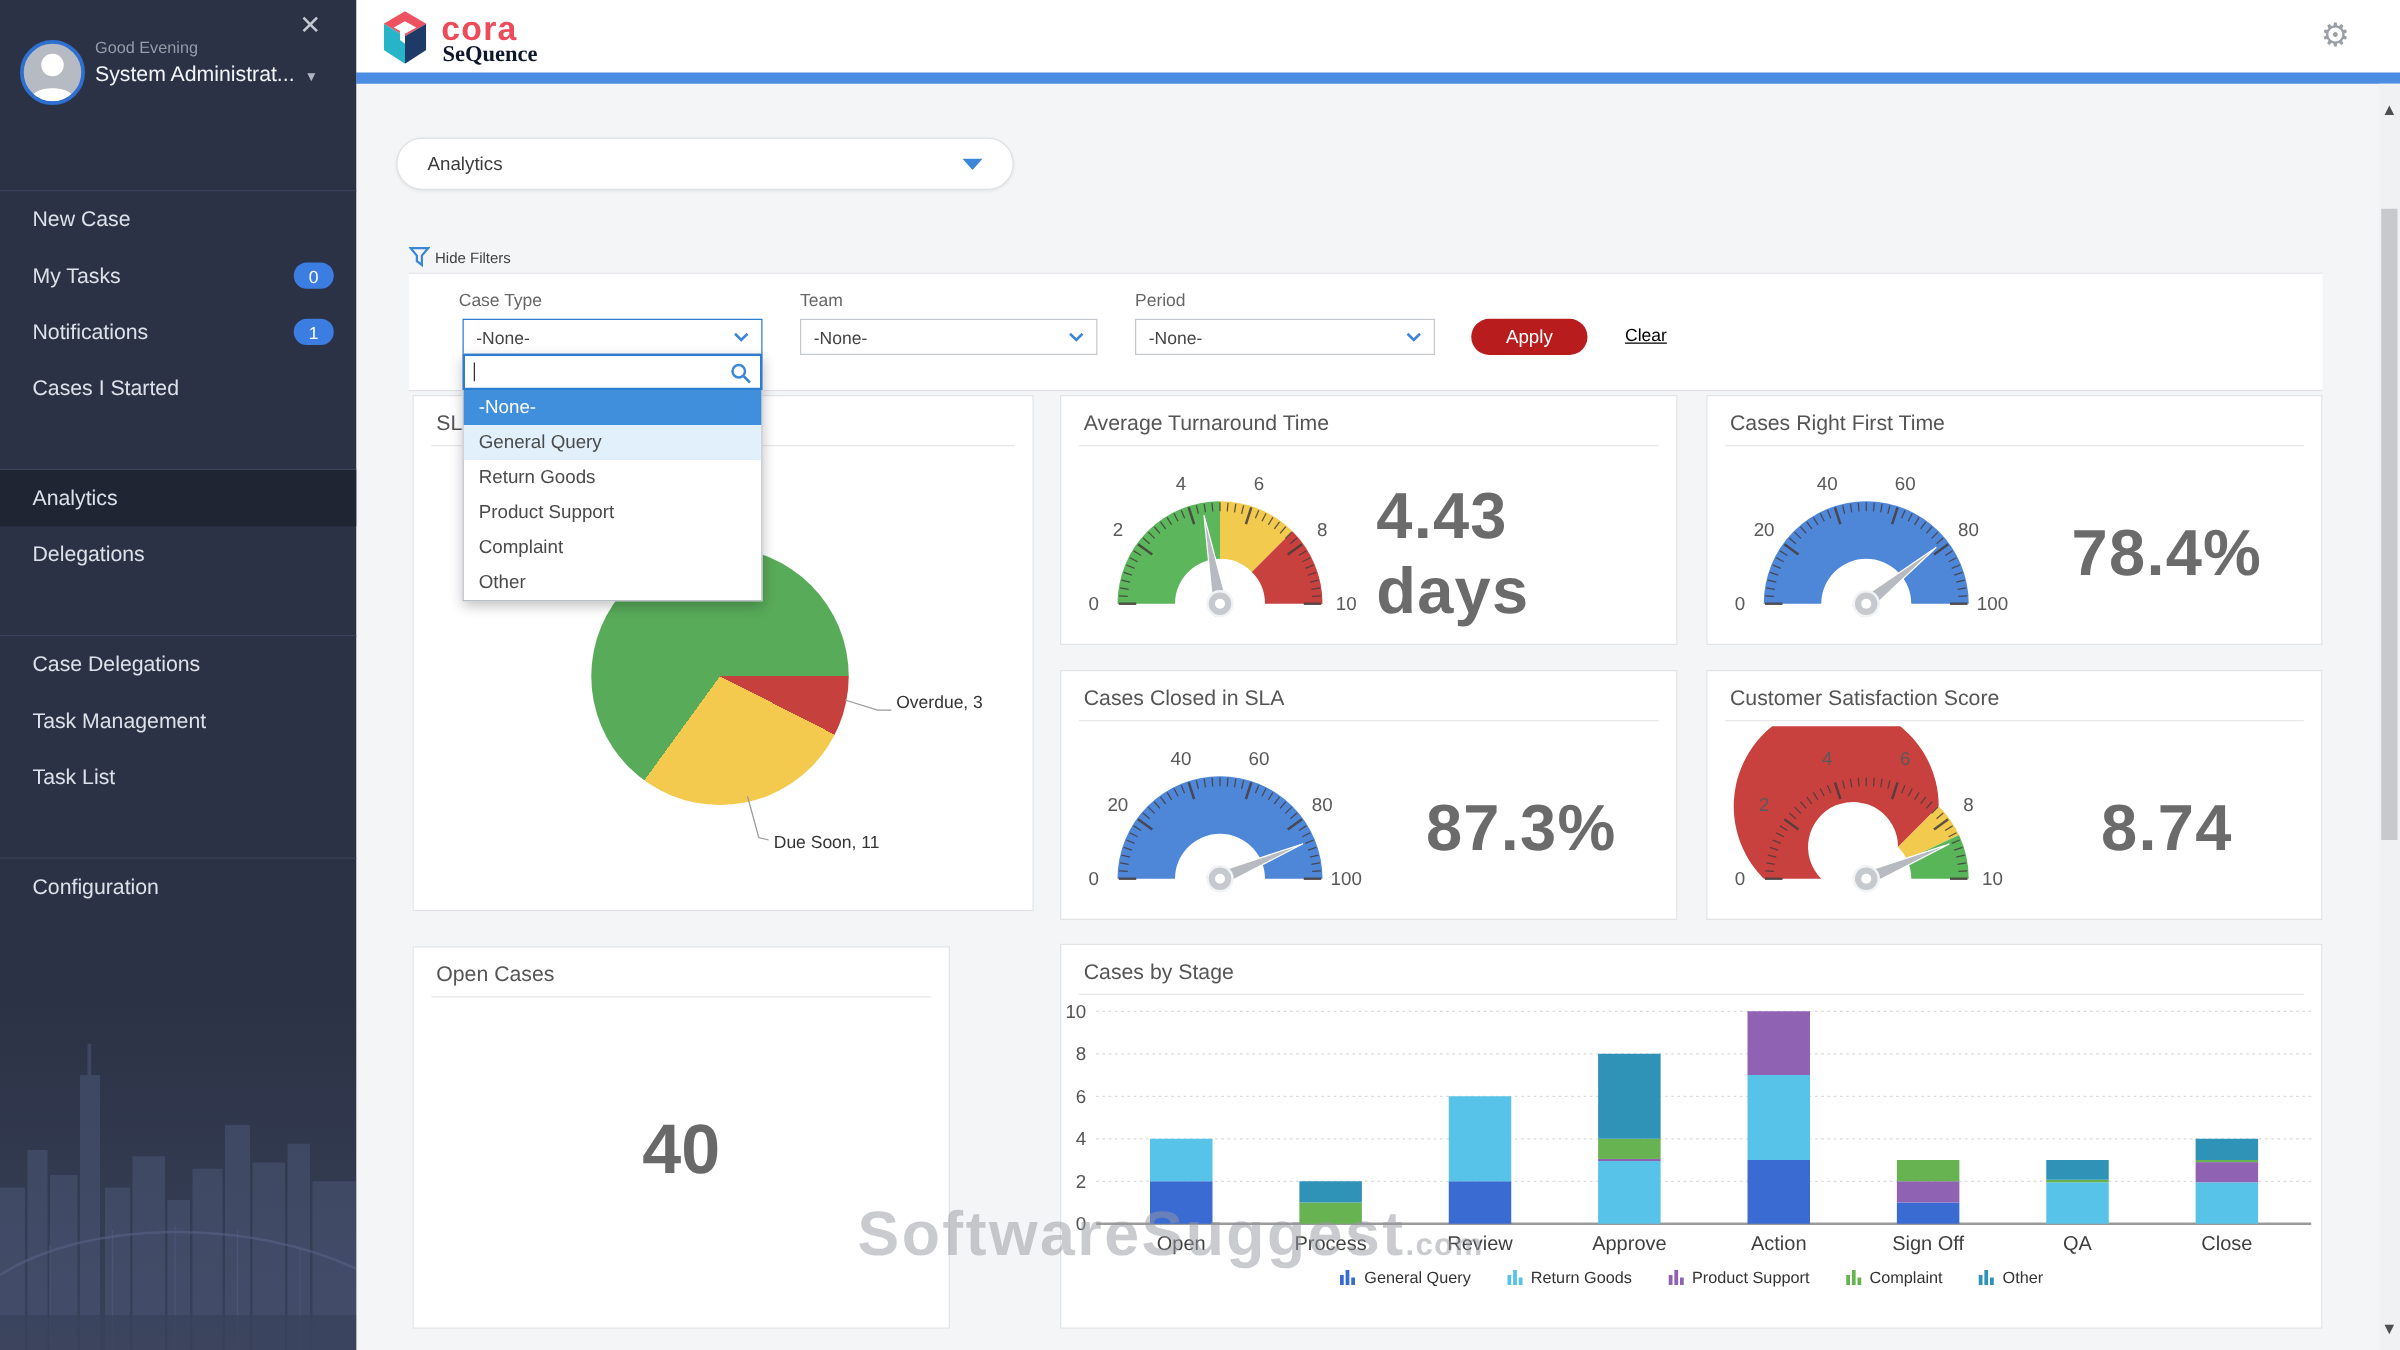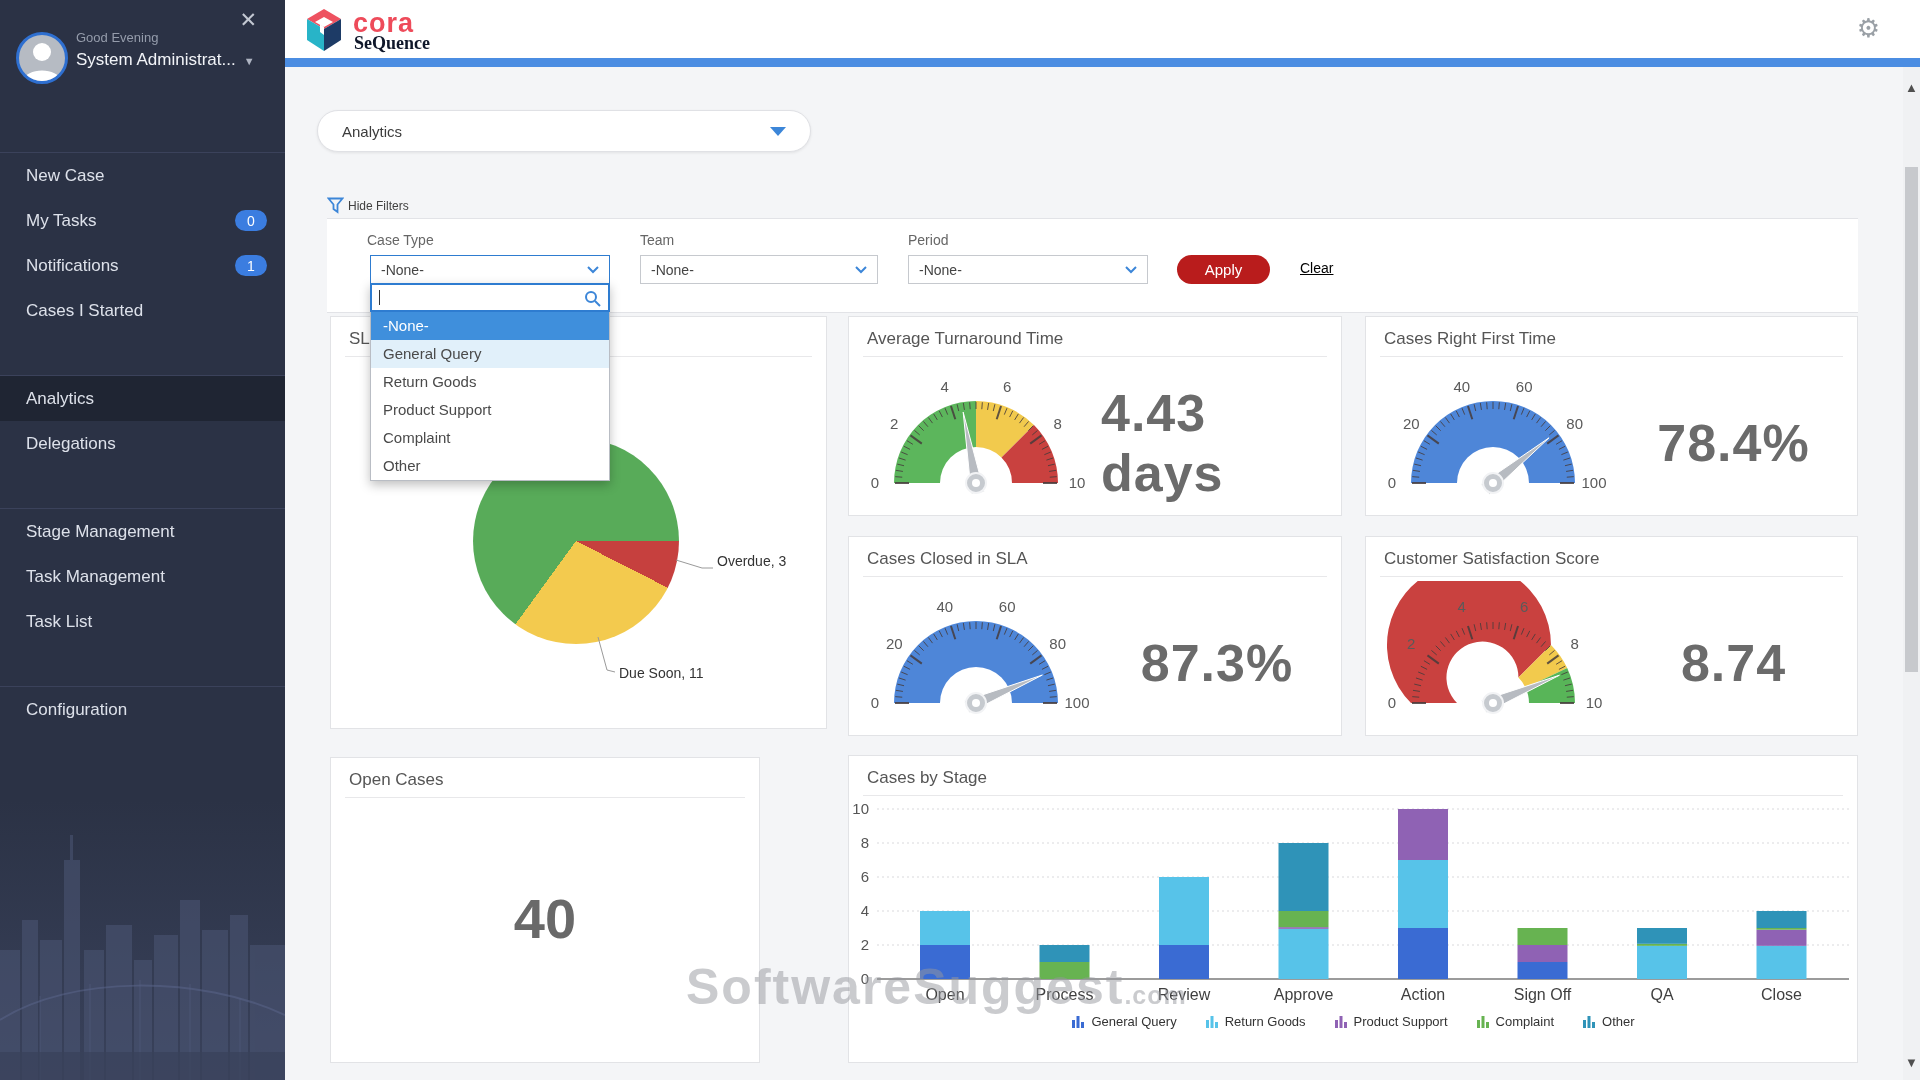--- a/index.html
+++ b/index.html
@@ -125,21 +125,21 @@
       <div class="navgroup">
         <div class="navitem active">
           <span>Analytics</span>
         </div>
         <div class="navitem">
           <span>Delegations</span>
         </div>
       </div>
       <div class="navgroup">
         <div class="navitem">
-          <span>Stage Management</span>
+          <span>Case Delegations</span>
         </div>
         <div class="navitem">
           <span>Task Management</span>
         </div>
         <div class="navitem">
           <span>Task List</span>
         </div>
       </div>
       <div class="navgroup">
         <div class="navitem">

